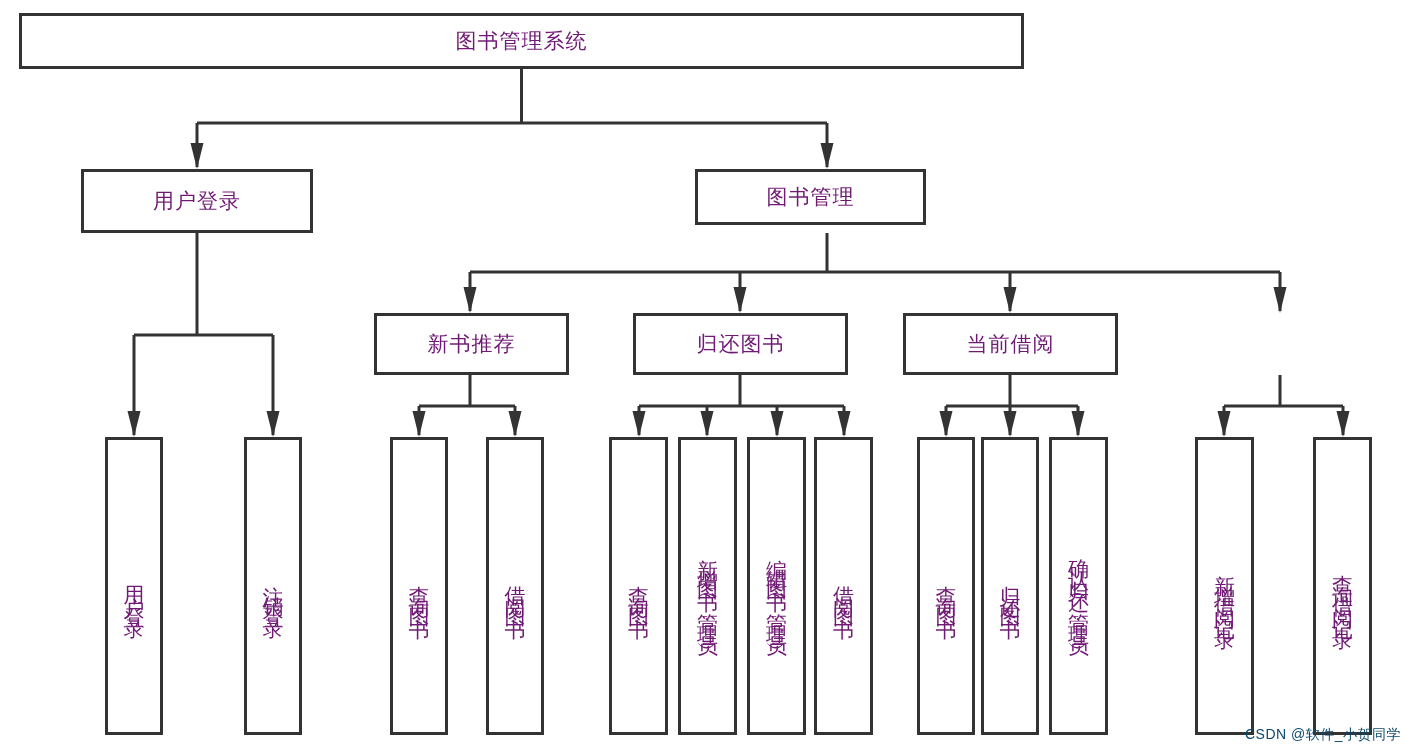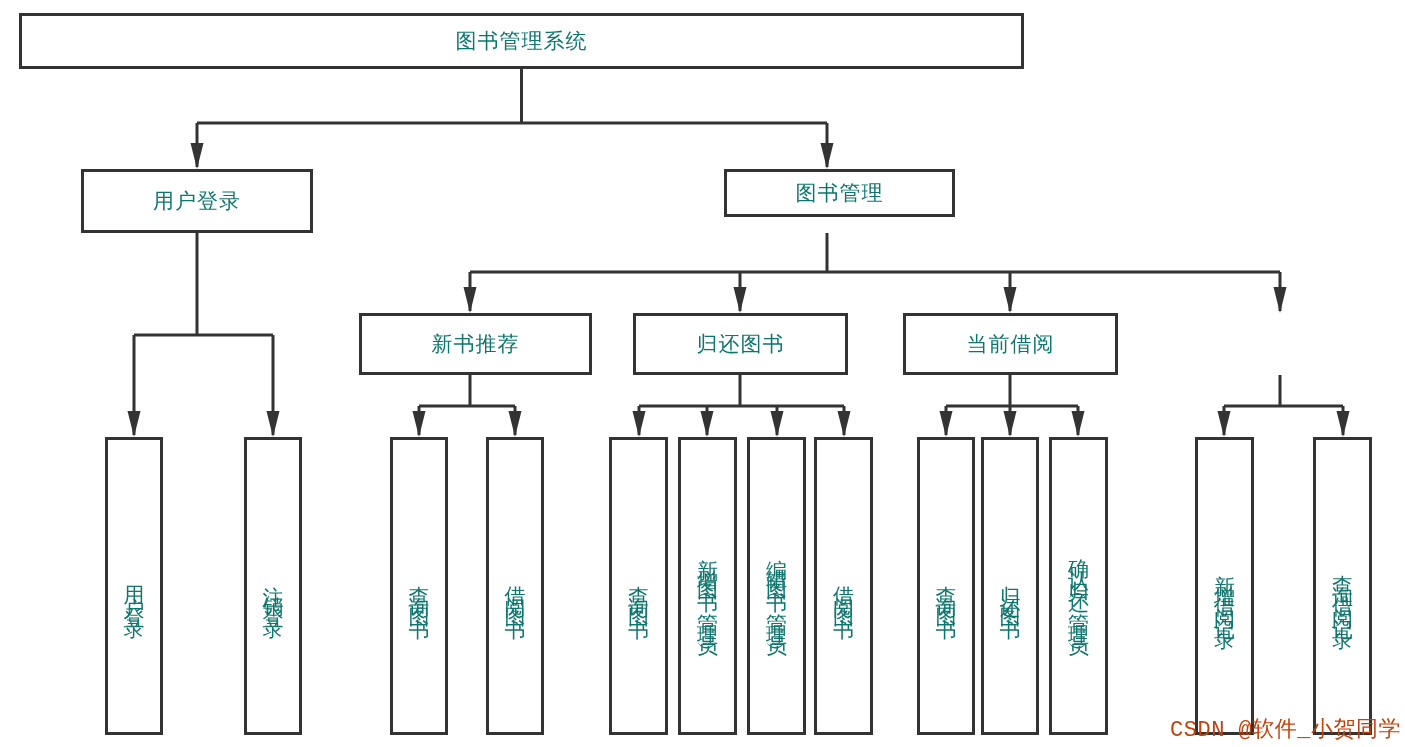--- a/index.html
+++ b/index.html
@@ -10,47 +10,46 @@
     position: relative;
     overflow: hidden;
   }
   #canvas { position: absolute; inset: 0; width: 1405px; height: 747px; }
   #connectors { position: absolute; left: 0; top: 0; z-index: 1; }
   .node {
     position: absolute;
     box-sizing: border-box;
     background: #ffffff;
     border: 3px solid #333333;
-    color: #0f766e;
+    color: #701a75;
     display: flex;
     align-items: center;
     justify-content: center;
     font-size: 21px;
     z-index: 2;
     letter-spacing: 1px;
   }
   .hnode { text-align: center; }
   .vnode span {
     writing-mode: vertical-rl;
     text-orientation: mixed;
     letter-spacing: 11px;
     font-size: 21px;
     transform: translateY(5px);
     white-space: nowrap;
   }
   .watermark {
     position: absolute;
     right: 4px;
     bottom: 3px;
-    font-size: 22px;
-    color: #c2410c;
+    font-size: 14px;
+    color: #0c4a6e;
     z-index: 3;
     letter-spacing: 0.5px;
     white-space: nowrap;
-    font-family: Liberation Mono, monospace;
   }
 </style>
 </head>
 <body>
 
 <div id="canvas">
 
   <svg id="connectors" width="1405" height="747" viewBox="0 0 1405 747">
     <g stroke="#333333" stroke-width="3" fill="none">
 
@@ -87,23 +86,23 @@
       <polygon points="1003.5,411 1016.5,411 1010,437"></polygon>
       <polygon points="1071.5,411 1084.5,411 1078,437"></polygon>
       <polygon points="1217.5,411 1230.5,411 1224,437"></polygon>
       <polygon points="1336.5,411 1349.5,411 1343,437"></polygon>
     </g>
   </svg>
 
   <div class="node hnode" style="left:19px; top:13px; width:1005px; height:56px;">图书管理系统</div>
 
   <div class="node hnode" style="left:81px; top:169px; width:232px; height:64px;">用户登录</div>
-  <div class="node hnode" style="left:724px; top:169px; width:231px; height:48px;">图书管理</div>
+  <div class="node hnode" style="left:695px; top:169px; width:231px; height:56px;">图书管理</div>
 
-  <div class="node hnode" style="left:359px; top:313px; width:233px; height:62px;">新书推荐</div>
+  <div class="node hnode" style="left:374px; top:313px; width:195px; height:62px;">新书推荐</div>
   <div class="node hnode" style="left:633px; top:313px; width:215px; height:62px;">归还图书</div>
   <div class="node hnode" style="left:903px; top:313px; width:215px; height:62px;">当前借阅</div>
 
   <div class="node vnode" style="left:105px; top:437px; width:58px; height:298px;">
     <span>用户登录</span>
   </div>
   <div class="node vnode" style="left:244px; top:437px; width:58px; height:298px;">
     <span>注销登录</span>
   </div>
 

